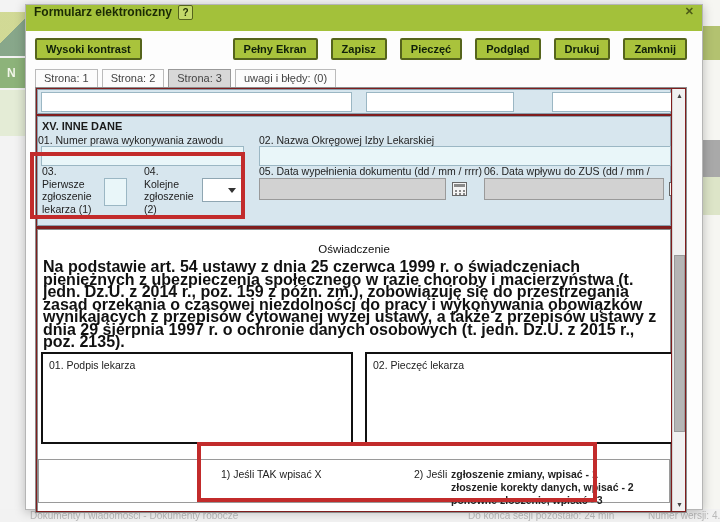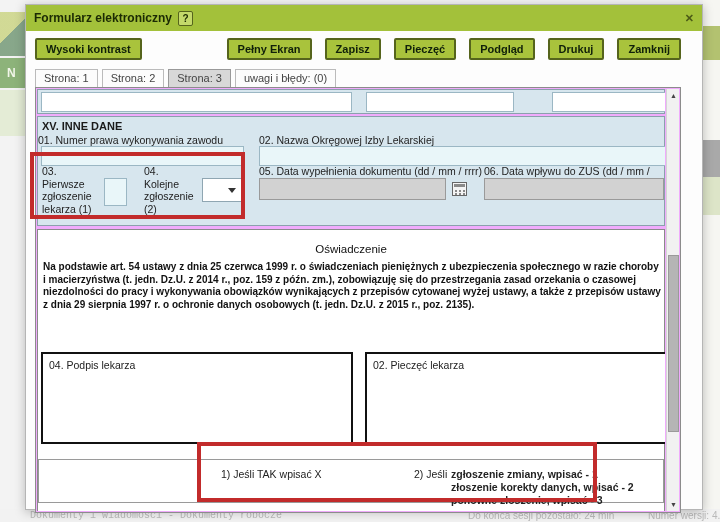--- a/index.html
+++ b/index.html
@@ -13,48 +13,48 @@
   .bg-nav { position:absolute; left:0; top:58px; width:26px; height:30px; background:#8db37a;
             color:#f2f6ea; font-weight:bold; font-size:12px; line-height:30px; padding-left:7px; }
   .bg-panel { position:absolute; left:0; top:90px; width:26px; height:46px; background:#e4ecd6;
               color:#a2ac92; font-size:9px; padding:4px 0 0 6px; line-height:16px; }
   .bg-strip-right { position:absolute; right:0; top:0; width:17px; height:522px; background:#f6f6f2; }
   .bg-r-green { position:absolute; right:0; top:26px; width:17px; height:34px; background:#b3c270; }
   .bg-r-gray  { position:absolute; right:0; top:140px; width:17px; height:37px; background:#a9a9a9; }
   .bg-r-pale  { position:absolute; right:0; top:177px; width:17px; height:38px; background:#dde5c8; }
   .bg-strip-bottom { position:absolute; left:0; bottom:0; width:720px; height:13px; background:#f2f2f2;
                      color:#b9b9b9; font-size:10px; white-space:nowrap; }
-  .bg-bottom-left { position:absolute; left:30px; top:1px;font-family:Liberation Mono, monospace; }
+  .bg-bottom-left { position:absolute; left:30px; top:1px; }
   .bg-bottom-right { position:absolute; left:468px; top:1px; }
   .bg-bottom-ver { position:absolute; left:648px; top:1px; }
 
   
   .dialog { position:absolute; left:25px; top:4px; width:678px; height:506px;
             background:#fdfdfd; border:1px solid #b5b5b5; box-shadow:0 2px 10px rgba(0,0,0,.25); }
-  .titlebar { height:26px; background:#a3c13a; display:flex; align-items:center; padding:0 8px; }
+  .titlebar { height:26px; background:#a3c13a; display:flex; padding:0 8px; }
   .titlebar .title { font-size:12px; font-weight:bold; color:#1b2a04; }
   .help-icon { width:15px; height:15px; margin-left:6px; background:#c3d96a; border:1px solid #55641c;
                color:#1d2b00; font-size:10px; font-weight:bold; text-align:center; line-height:13px;
                border-radius:2px; cursor:pointer; }
   .close-icon { margin-left:auto; color:#4c5b17; font-size:11px; font-weight:bold; cursor:pointer; }
 
-  .dialog-body { padding:7px 21px 0 9px; }
+  .dialog-body { padding:7px 15px 0 9px; }
   .toolbar { display:flex; align-items:flex-start; }
   .btn { background:#a9c33c; border:2px solid #55641c; border-radius:2px; color:#10200a;
          font-family:"Liberation Sans",sans-serif; font-weight:bold; font-size:11px;
          padding:3px 9px; cursor:pointer; white-space:nowrap; }
   .toolbar-right { margin-left:auto; display:flex; gap:13px; }
 
   .tabs { margin-top:9px; display:flex; gap:4px; }
   .tab { font-size:11px; color:#444; background:#fcfcfc; border:1px solid #bbb; border-bottom:none;
          padding:2px 8px 3px 8px; cursor:pointer; }
   .tab.active { background:#d8d8d8; border-color:#999; }
 
   
-  .panel { position:relative; margin-top:0; border:1px solid #8c8c8c; height:426px; background:#f0abfc; }
+  .panel { position:relative; margin-top:0; border:1px solid #8c8c8c; height:426px; background:#7f1d1d; }
   .form-scroll { position:absolute; left:1px; top:1px; bottom:1px; right:15px; overflow:hidden; }
 
   .section-blue { background:#d7e6ee; border:1px solid #8ba0ad; }
   .toprow { height:25px; position:relative; }
   .toprow .tf { position:absolute; top:2px; height:20px; background:#fff; border:1px solid #9bb7c4; }
   .tf1 { left:3px; width:311px; } .tf2 { left:328px; width:148px; } .tf3 { left:514px; width:122px; }
 
   .sec-xv { margin-top:2px; height:110px; position:relative; font-size:10.5px; color:#222; }
   .sec-xv .sec-title { position:absolute; left:4px; top:3px; font-size:11px; font-weight:bold; color:#1a1a1a; }
   .lbl { position:absolute; font-size:10.5px; color:#222; }
@@ -64,21 +64,21 @@
   .sel { position:absolute; background:#fff; border:1px solid #8fa6b2; cursor:pointer; }
   .sel::after { content:""; position:absolute; right:5px; top:9px; border-left:4px solid transparent;
                 border-right:4px solid transparent; border-top:5px solid #333; }
   .cal { position:absolute; width:15px; height:14px; background:#f4f4f4; border:1px solid #666; cursor:pointer; }
   .cal::before { content:""; position:absolute; left:1px; right:1px; top:1px; height:3px; background:#8a8a8a; }
   .cal::after { content:""; position:absolute; left:2px; top:7px; width:2px; height:2px; background:#888;
                 box-shadow:4px 0 #888,8px 0 #888,0 3px #888,4px 3px #888,8px 3px #888; }
 
   .sec-statement { margin-top:3px; border:1px solid #8a8a8a; background:#fff; height:283px; position:relative; }
   .st-title { position:absolute; top:13px; left:0; right:0; text-align:center; font-size:11.5px; color:#111; }
-  .st-p1 { position:absolute; left:5px; right:0; top:31px; font-size:10px; font-weight:bold;
+  .st-p1 { position:absolute; left:5px; right:0; top:31px; font-size:16px; font-weight:bold;
            color:#111; line-height:12.5px; }
   .st-p2 { position:absolute; left:5px; right:7px; top:87px; font-size:11px; font-weight:bold;
            color:#111; line-height:12.5px; }
   .sigbox { position:absolute; top:122px; height:92px; border:2px solid #111; background:#fff;
             font-size:10.5px; color:#222; padding:5px 6px; }
   .sigbox.b1 { left:3px; width:312px; } .sigbox.b2 { left:327px; width:352px; }
   .notebox { position:absolute; left:0px; right:0px; top:229px; height:44px; border:1px solid #9a9a9a;
              background:#fff; font-size:10.5px; color:#222; }
   .note1 { position:absolute; left:182px; top:8px; }
   .note2p { position:absolute; left:375px; top:8px; }
@@ -182,21 +182,21 @@
           <div class="lbl" style="left:446px;top:48px;">06. Data wpływu do ZUS (dd / mm / rrrr)</div>
           <div class="inp-dis" style="left:446px;top:61px;width:180px;height:22px;"></div>
           <div class="cal" style="left:631px;top:65px;"></div>
         </div>
 
         <div class="sec-statement">
           <div class="st-title">Oświadczenie</div>
           <div class="st-p1">Na podstawie art. 54 ustawy z dnia 25 czerwca 1999 r. o świadczeniach pieniężnych z ubezpieczenia społecznego w razie choroby i macierzyństwa (t. jedn. Dz.U. z 2014 r., poz. 159 z późn. zm.), zobowiązuję się do przestrzegania zasad orzekania o czasowej niezdolności do pracy i wykonywania obowiązków wynikających z przepisów cytowanej wyżej ustawy, a także z przepisów ustawy z dnia 29 sierpnia 1997 r. o ochronie danych osobowych (t. jedn. Dz.U. z 2015 r., poz. 2135).</div>
 
           <div class="sigbox b1">
-            <span>04. Podpis lekarza</span>
+            <span>01. Podpis lekarza</span>
           </div>
           <div class="sigbox b2">
             <span>02. Pieczęć lekarza</span>
           </div>
 
           <div class="notebox">
             <span class="note1">1) Jeśli TAK wpisać X</span>
             <span class="note2p">2) Jeśli</span>
             <span class="note2">zgłoszenie zmiany, wpisać - 1
 złoszenie korekty danych, wpisać - 2

